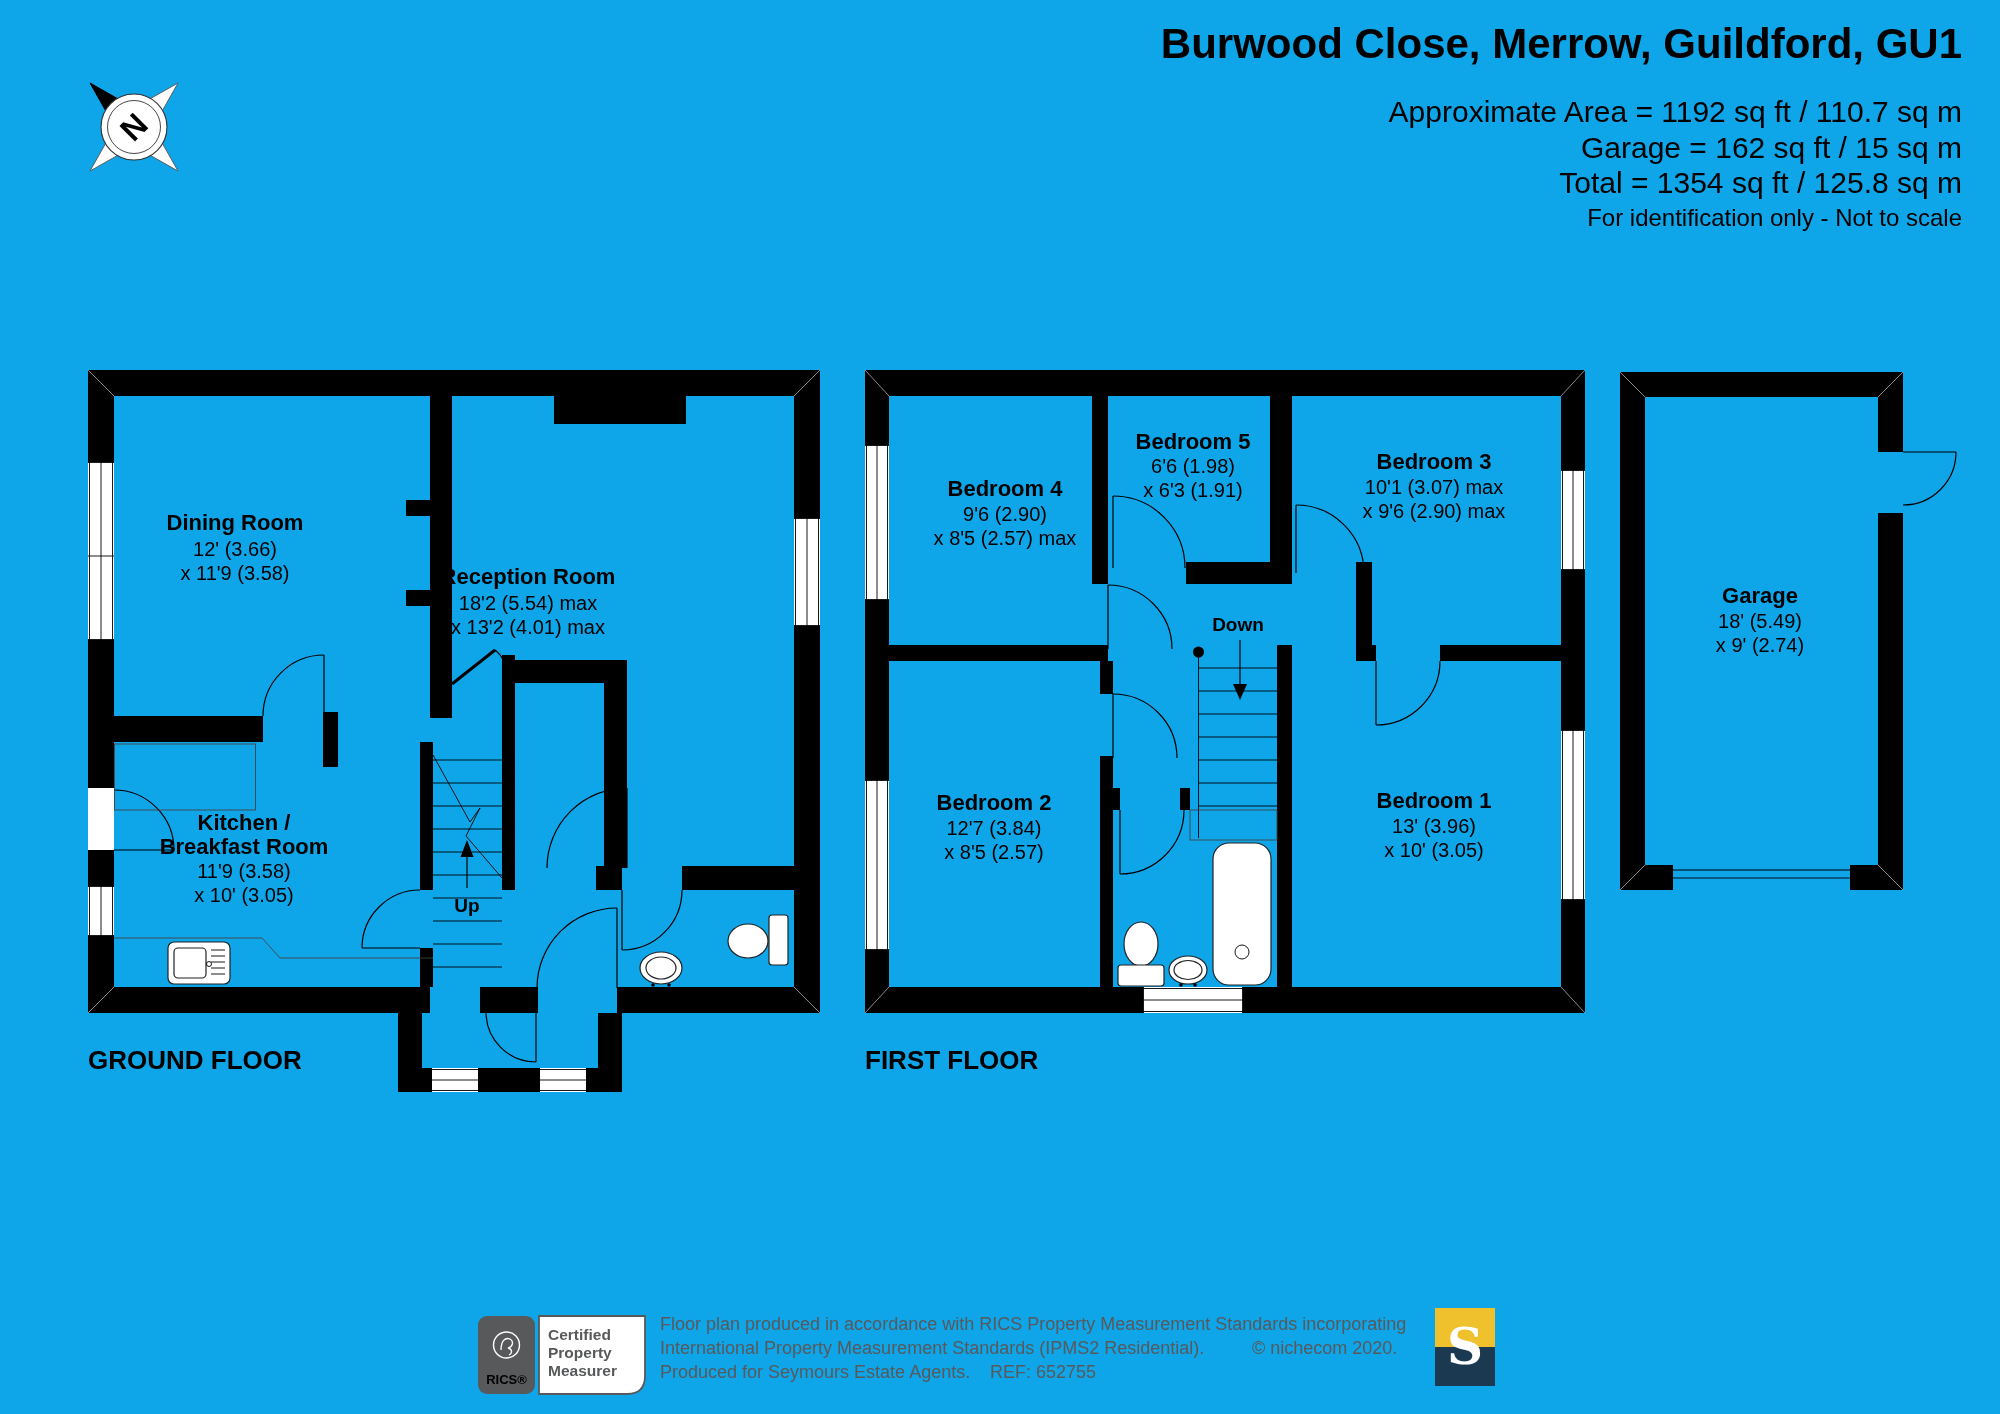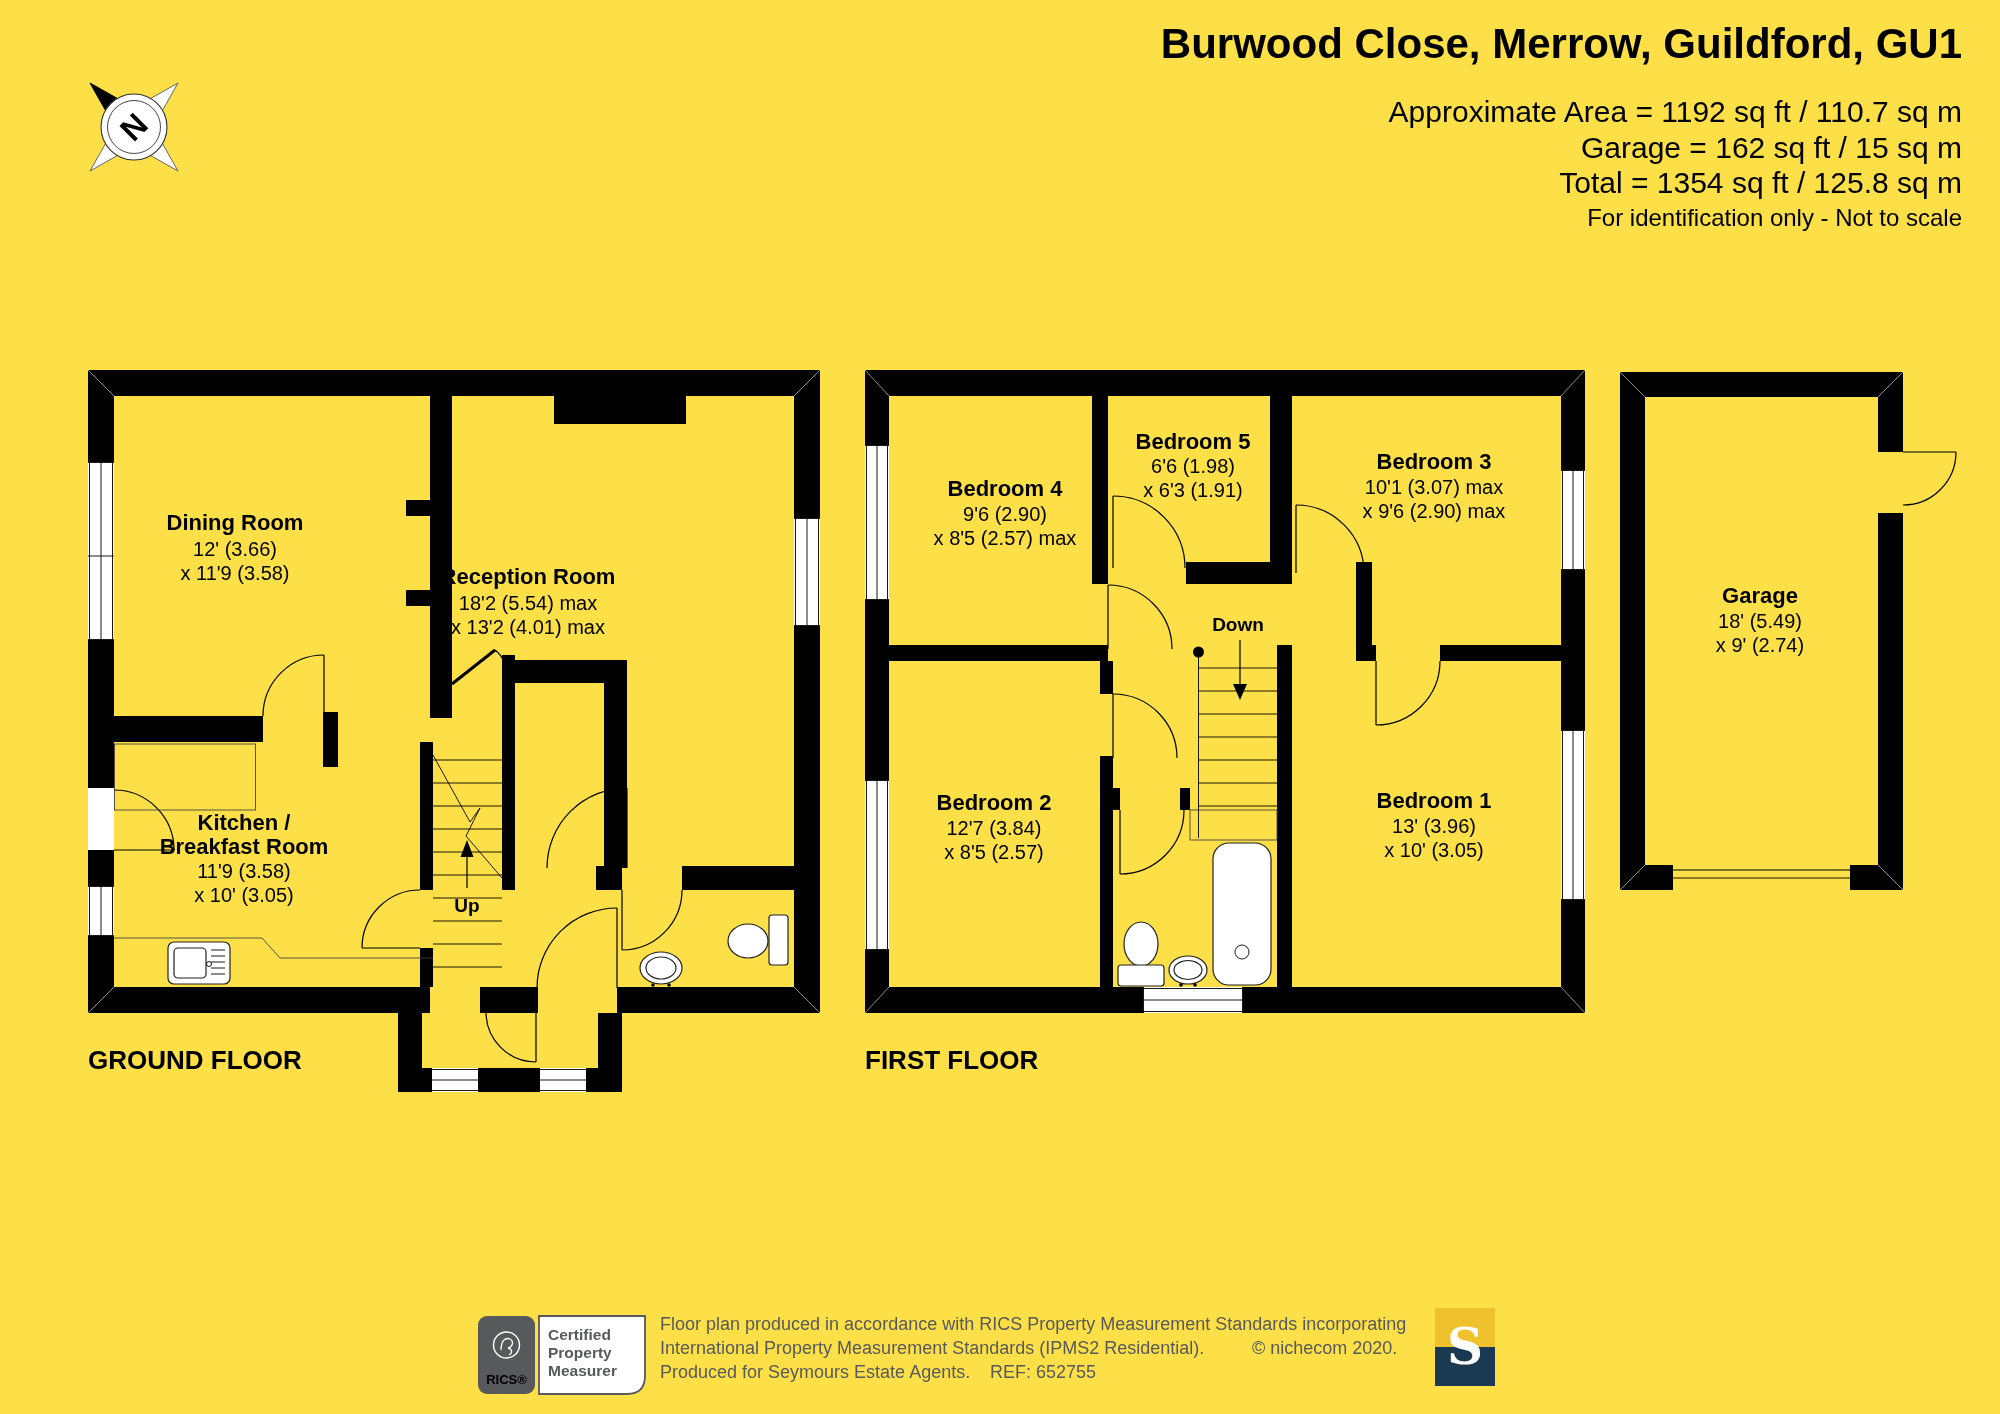--- a/index.html
+++ b/index.html
@@ -1,16 +1,16 @@
 <!DOCTYPE html>
 <html><head>
 <meta charset="utf-8">
 <style>
   html,body{margin:0;padding:0;background:#fff;}
-  .canvas{position:relative;width:2000px;height:1414px;background:#fde047;margin:0 auto;overflow:hidden;
+  .canvas{position:relative;width:2000px;height:1414px;background:#0ea5e9;margin:0 auto;overflow:hidden;
           font-family:"Liberation Sans", sans-serif;}
   svg{display:block}
   svg text{font-family:"Liberation Sans", sans-serif;fill:#000;}
   .title{font-size:42px;font-weight:bold;}
   .area{font-size:30px;}
   .note{font-size:24px;}
   .roomname{font-size:22px;font-weight:bold;}
   .roomdim{font-size:20px;}
   .floorlabel{font-size:26px;font-weight:bold;}
   .stairlabel{font-size:19px;font-weight:bold;}

